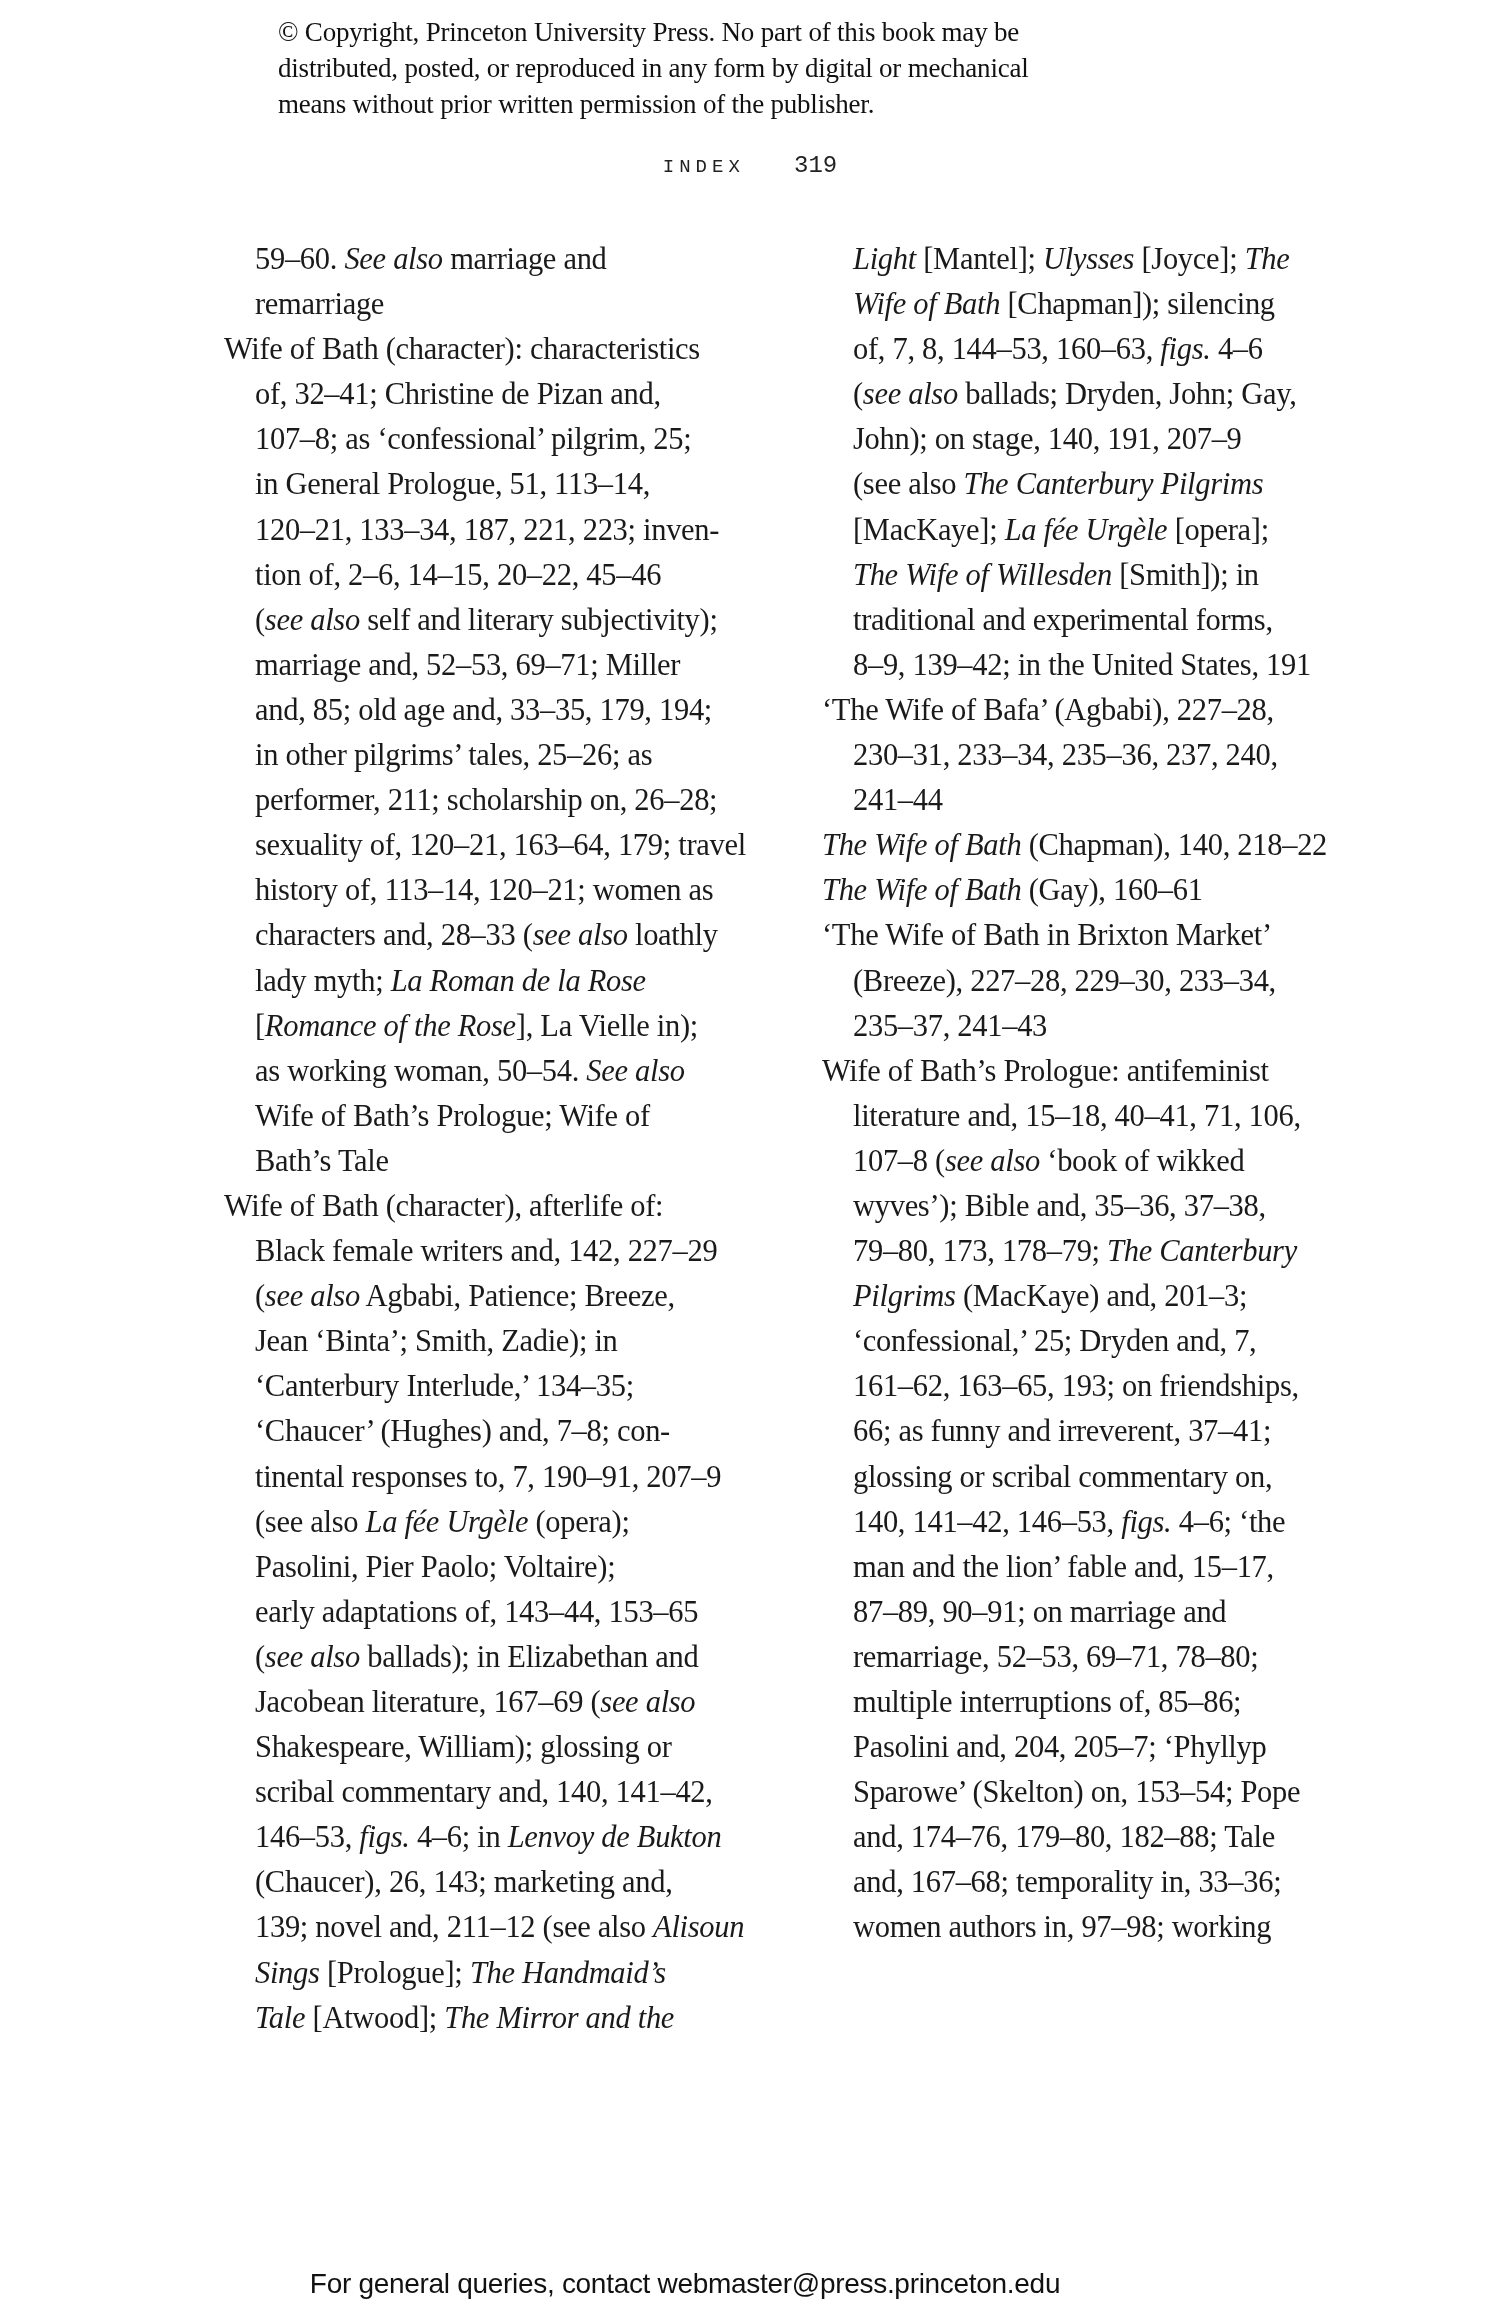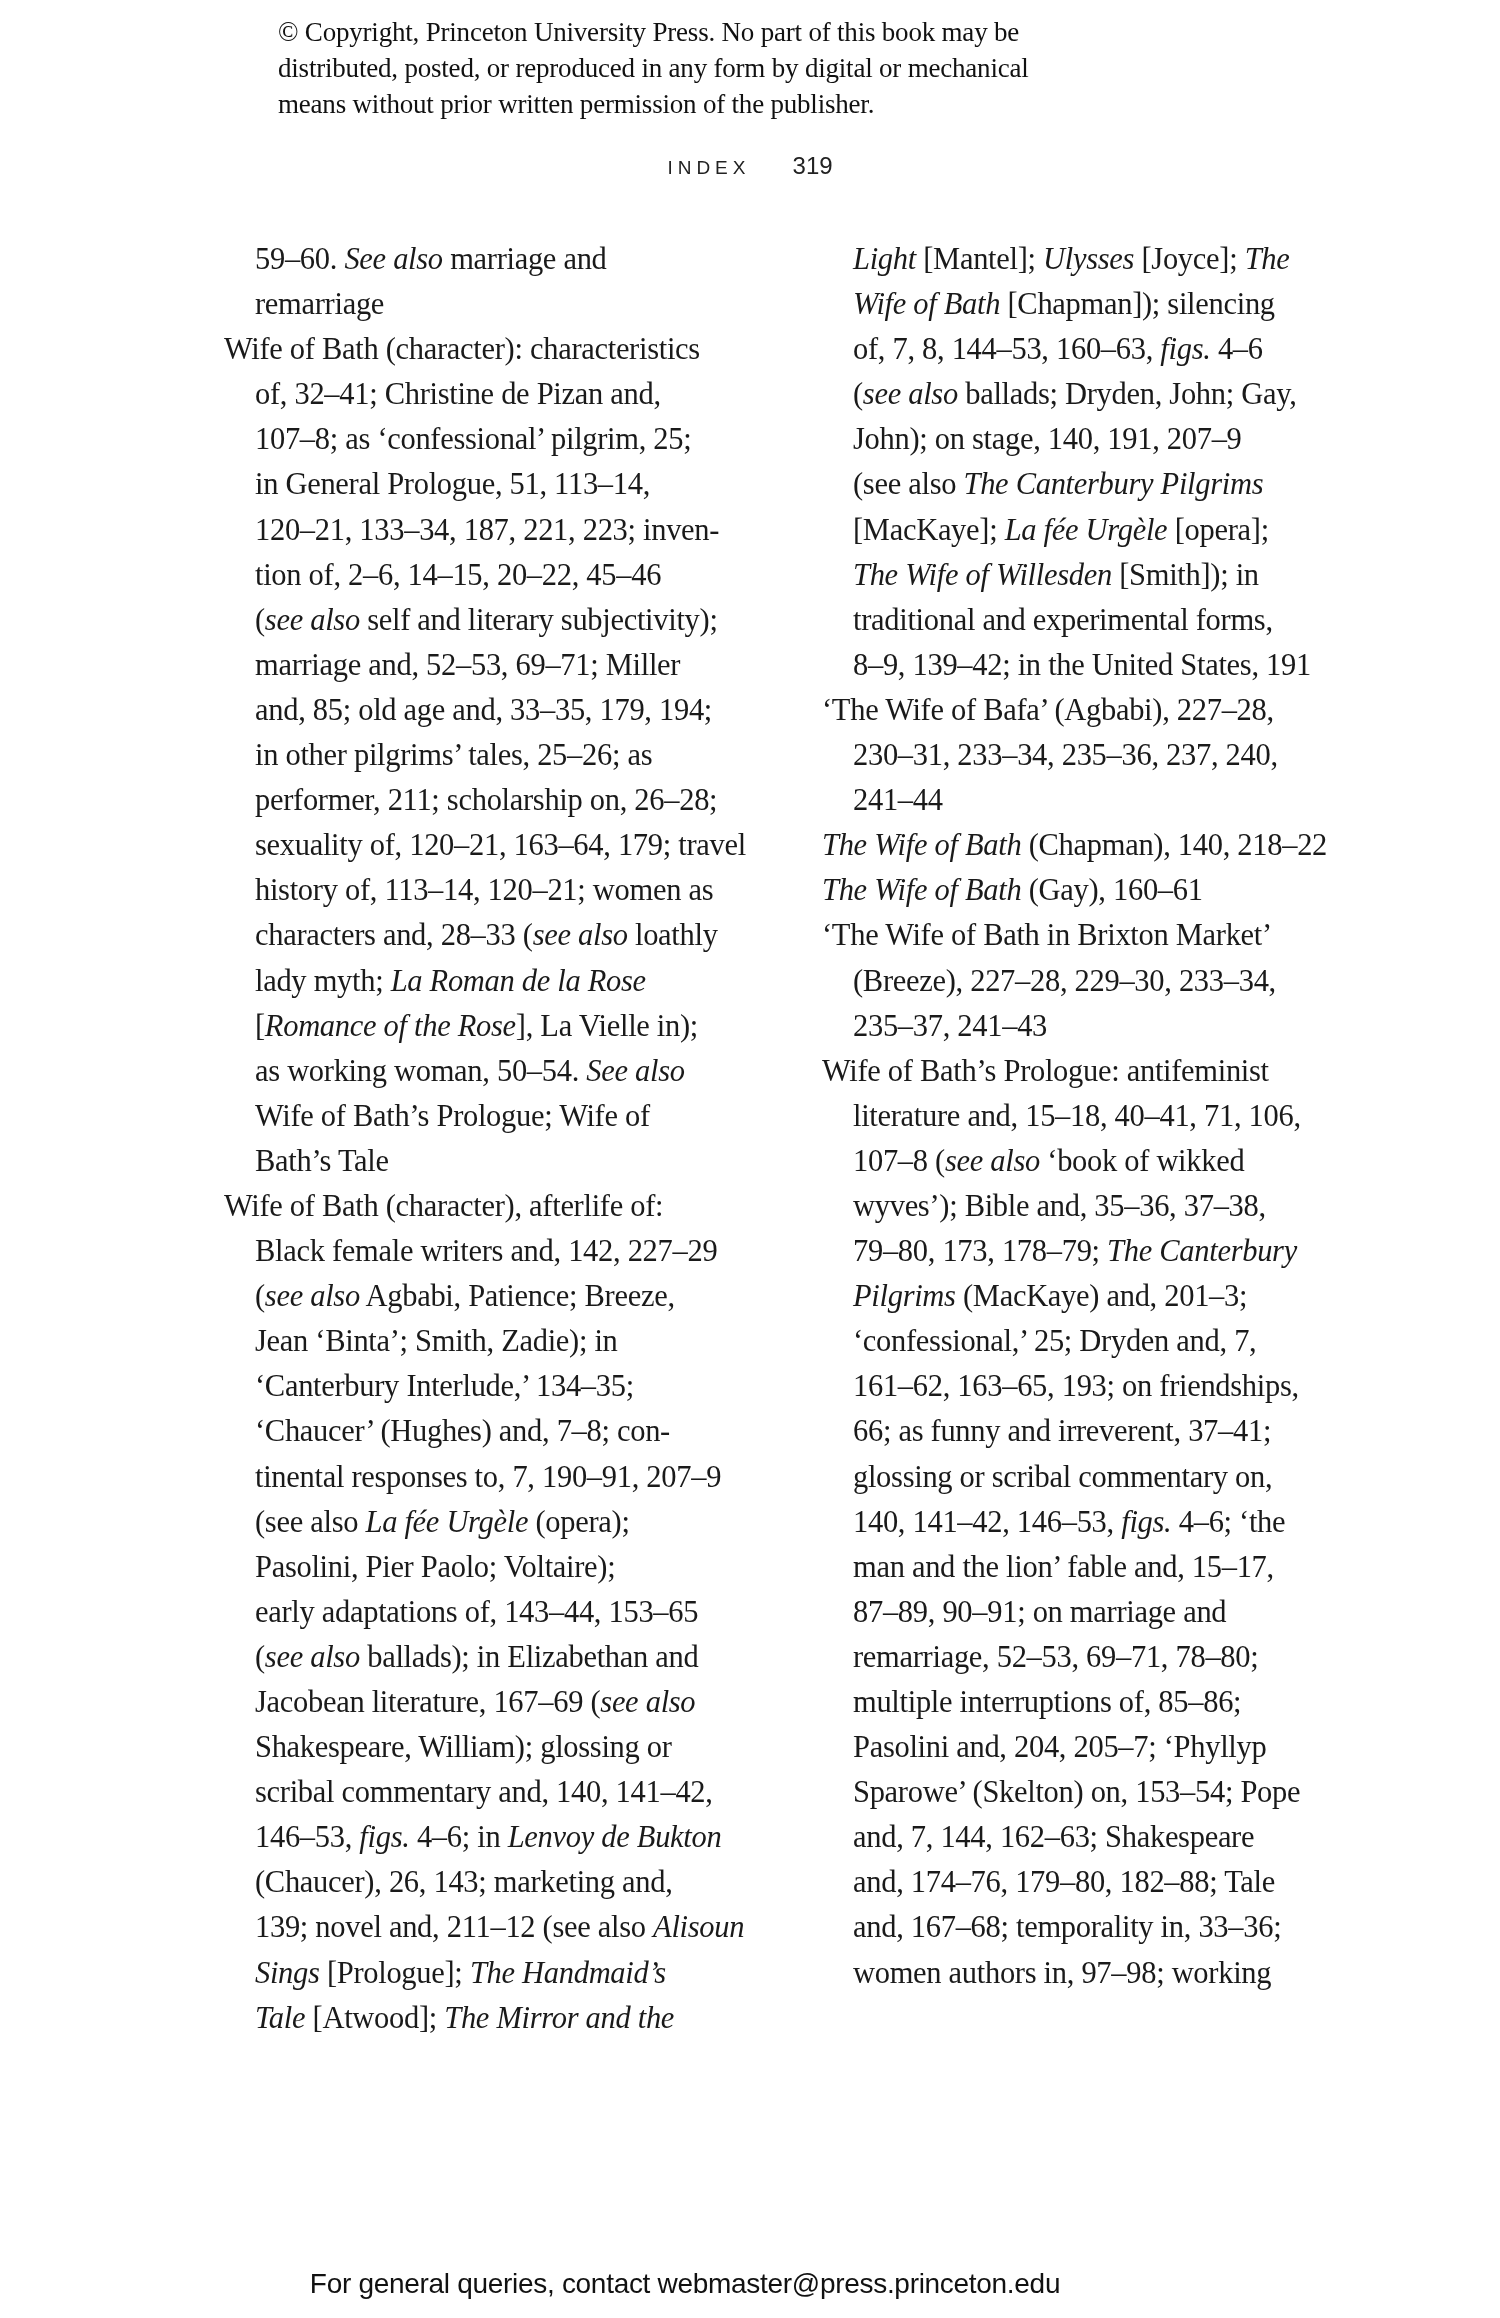--- a/index.html
+++ b/index.html
@@ -5,21 +5,21 @@
   html, body { margin: 0; padding: 0; background: #ffffff; }
   body { width: 1500px; height: 2318px; position: relative; overflow: hidden; color: #111111; }
   .copyright {
     position: absolute; left: 278px; top: 14px; width: 1000px;
     font-family: Liberation Serif, serif; font-size: 27px; line-height: 36px;
     color: #111111; letter-spacing: -0.2px;
   }
   .copyright div { white-space: nowrap; }
   .running-head {
     position: absolute; top: 152px; left: 0; width: 1500px; text-align: center;
-    font-family: Liberation Sans, sans-serif; font-size: 22px; color: #222222;
+    font-family: Liberation Mono, monospace; font-size: 22px; color: #222222;
   }
   .running-head .rh-label { letter-spacing: 5px; font-size: 19px; margin-right: 36px; }
   .running-head .rh-page { font-size: 24px; }
   .col { position: absolute; top: 237px; width: 560px; }
   .col-left { left: 224px; }
   .col-right { left: 822px; }
   .line {
     height: 45.1px; line-height: 45.1px; white-space: nowrap;
     font-family: "Liberation Serif", serif; font-size: 30.5px; color: #1a1a1a;
     letter-spacing: -0.3px;
@@ -117,19 +117,18 @@
     <div class="line cont"><span>161–62, 163–65, 193; on friendships,</span></div>
     <div class="line cont"><span>66; as funny and irreverent, 37–41;</span></div>
     <div class="line cont"><span>glossing or scribal commentary on,</span></div>
     <div class="line cont"><span>140, 141–42, 146–53, </span><i>figs.</i><span> 4–6; ‘the</span></div>
     <div class="line cont"><span>man and the lion’ fable and, 15–17,</span></div>
     <div class="line cont"><span>87–89, 90–91; on marriage and</span></div>
     <div class="line cont"><span>remarriage, 52–53, 69–71, 78–80;</span></div>
     <div class="line cont"><span>multiple interruptions of, 85–86;</span></div>
     <div class="line cont"><span>Pasolini and, 204, 205–7; ‘Phyllyp</span></div>
     <div class="line cont"><span>Sparowe’ (Skelton) on, 153–54; Pope</span></div>
-    <div class="line cont"><span>and, 7, 144, 162–63; Shakespeare</span></div>
     <div class="line cont"><span>and, 174–76, 179–80, 182–88; Tale</span></div>
     <div class="line cont"><span>and, 167–68; temporality in, 33–36;</span></div>
     <div class="line cont"><span>women authors in, 97–98; working</span></div>
   </div>
 
 <div class="footer">For general queries, contact webmaster@press.princeton.edu</div>
 
 </body></html>

